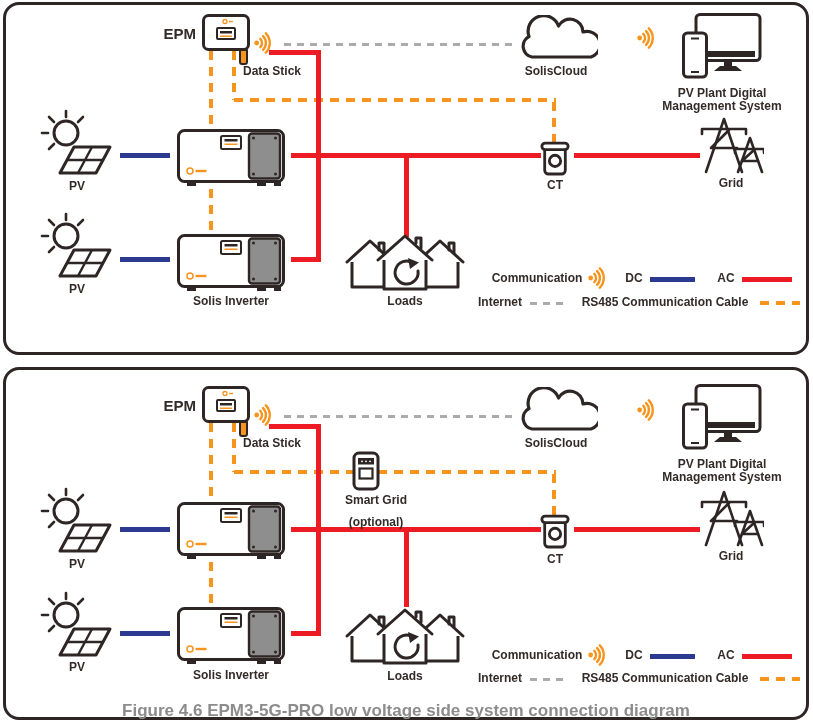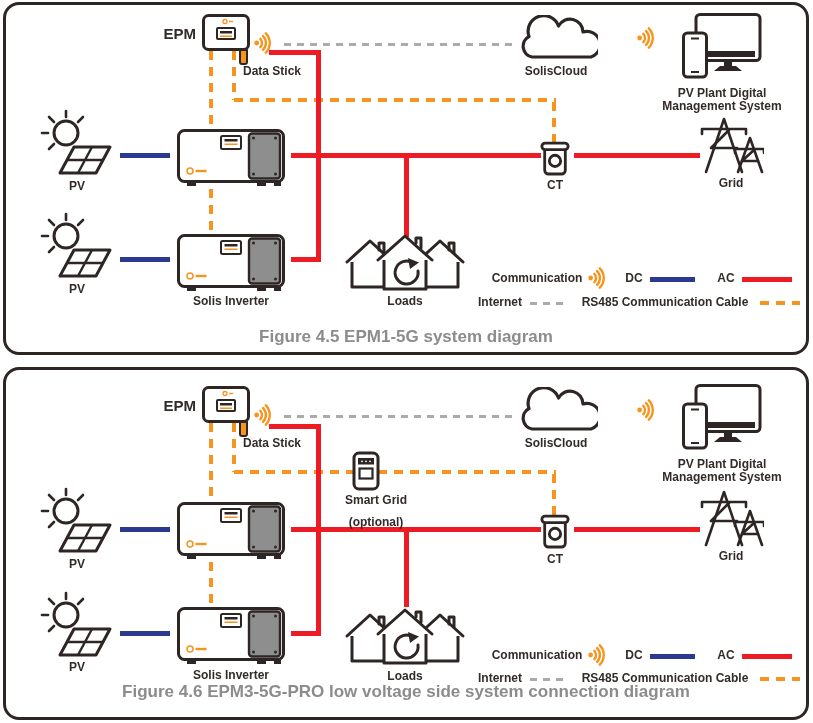--- a/index.html
+++ b/index.html
@@ -197,21 +197,20 @@
       </svg>
     <div class="p lbl" style="left:615px;top:267px;width:26px">DC</div>
     <div class="p blue" style="left:644px;top:272px;width:45px;height:5px"></div>
     <div class="p lbl" style="left:707px;top:267px;width:26px">AC</div>
     <div class="p red" style="left:736px;top:272px;width:50px;height:5px"></div>
     <div class="p lbl" style="left:468px;top:291px;width:52px">Internet</div>
     <div class="p idash" style="left:524px;top:297px;width:38px"></div>
     <div class="p lbl" style="left:566px;top:291px;width:186px">RS485 Communication Cable</div>
     <div class="p odash-h" style="left:754px;top:296px;width:40px"></div>
 
-    <div class="p caption" style="left:0;top:322px;width:800px">Figure 4.5 EPM1-5G system diagram</div>
   </section>
 
   <section class="panel" style="top:367px">
 
     <div class="p idash" style="left:278px;top:45px;width:230px"></div>
     <div class="p odash-h" style="left:228px;top:100px;width:322px"></div>
     <div class="p odash-v" style="left:203px;top:53px;height:79px"></div>
     <div class="p odash-v" style="left:203px;top:192px;height:45px"></div>
     <div class="p odash-v" style="left:226px;top:53px;height:49px"></div>
     <div class="p odash-v" style="left:546px;top:104px;height:42px"></div>
@@ -285,16 +284,16 @@
       </svg>
     <div class="p lbl" style="left:615px;top:279px;width:26px">DC</div>
     <div class="p blue" style="left:644px;top:284px;width:45px;height:5px"></div>
     <div class="p lbl" style="left:707px;top:279px;width:26px">AC</div>
     <div class="p red" style="left:736px;top:284px;width:50px;height:5px"></div>
     <div class="p lbl" style="left:468px;top:302px;width:52px">Internet</div>
     <div class="p idash" style="left:524px;top:308px;width:38px"></div>
     <div class="p lbl" style="left:566px;top:302px;width:186px">RS485 Communication Cable</div>
     <div class="p odash-h" style="left:754px;top:307px;width:40px"></div>
 
-    <div class="p caption" style="left:0;top:312px;width:800px">Figure 4.6 EPM3-5G-PRO low voltage side system connection diagram</div>
+    <div class="p caption" style="left:0;top:331px;width:800px">Figure 4.6 EPM3-5G-PRO low voltage side system connection diagram</div>
   </section>
 
 </div>
 
 </body></html>

